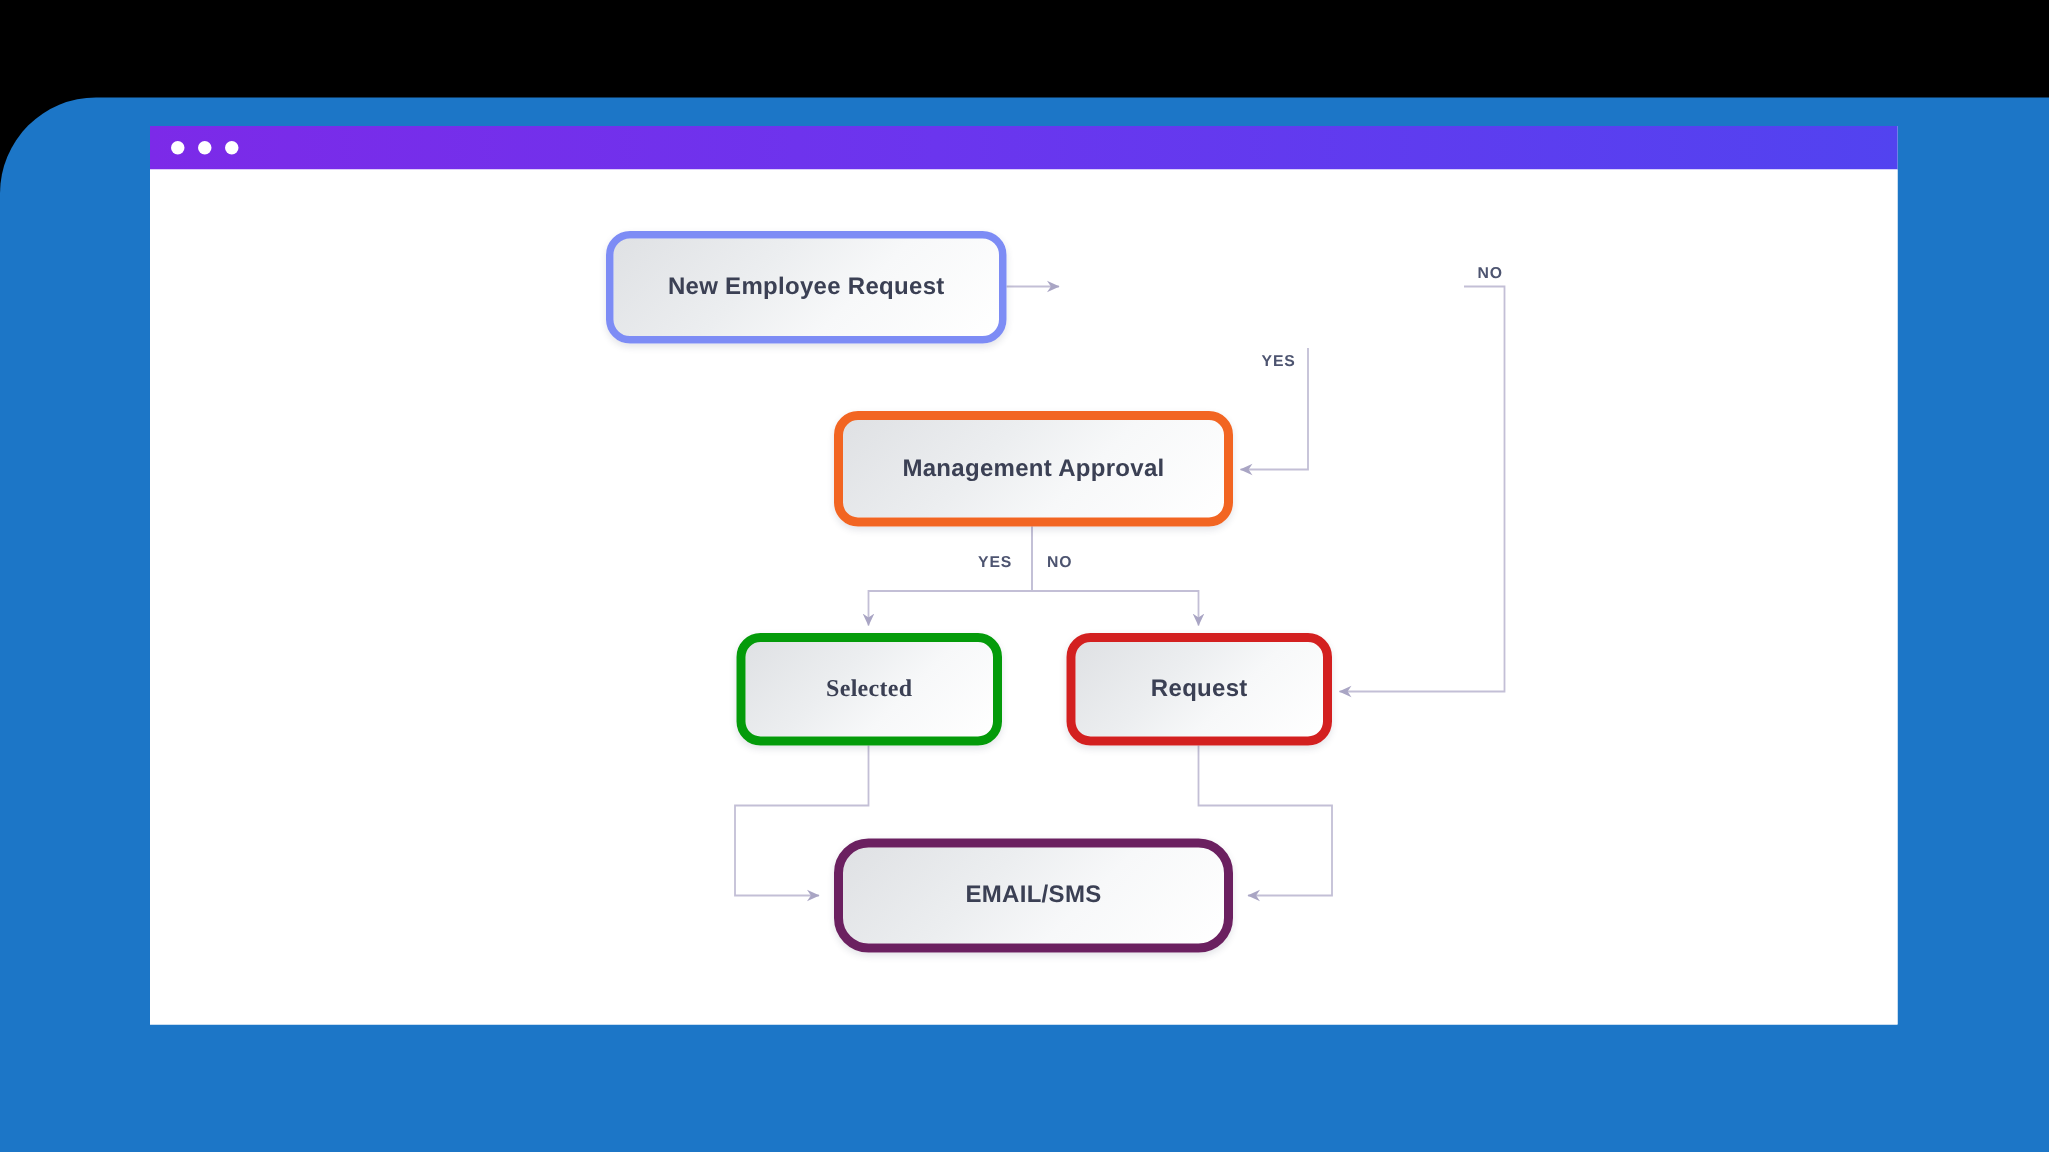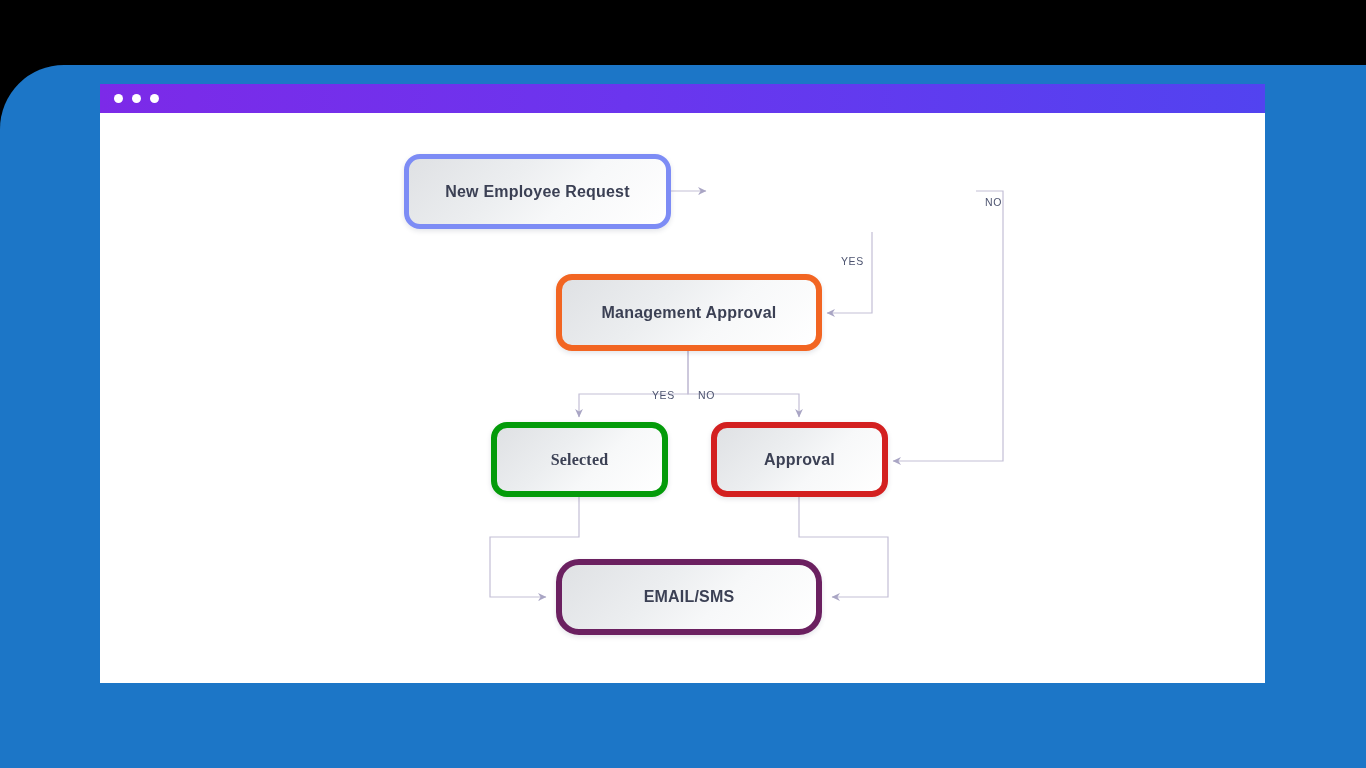--- a/index.html
+++ b/index.html
@@ -61,25 +61,24 @@
   .node-label {
     font-size:16px;
     font-weight:bold;
     color:#3b4054;
     letter-spacing:0.2px;
     white-space:nowrap;
   }
   .edge-label {
     position:absolute;
     font-size:10.5px;
-    font-weight:normal;
+    font-weight:bold;
     color:#4d5470;
     letter-spacing:0.6px;
     z-index:4;
-    margin-top:20px;
   }
 </style>
 </head>
 <body>
 
 <div id="stage">
 
   <div id="backdrop"></div>
 
   <div id="window">
@@ -123,21 +122,21 @@
 
       <div class="node" style="left:456px; top:161px; width:266px; height:77px; border-width:6px; border-color:#f26522;align-items:center;">
         <span class="node-label">Management Approval</span>
       </div>
 
       <div class="node" style="left:391px; top:309px; width:177px; height:75px; border-width:6px; border-color:#049b0a;font-family:Liberation Serif, serif;">
         <span class="node-label">Selected</span>
       </div>
 
       <div class="node" style="left:611px; top:309px; width:177px; height:75px; border-width:6px; border-color:#d32020;">
-        <span class="node-label">Approval</span>
+        <span class="node-label">Request</span>
       </div>
 
       <div class="node" style="left:456px; top:446px; width:266px; height:76px; border-width:6px; border-color:#6b2060;border-radius:23px;">
         <span class="node-label">EMAIL/SMS</span>
       </div>
 
       <span class="edge-label" style="left:885px; top:63px;">NO</span>
 
       <span class="edge-label" style="left:741px; top:122px;">YES</span>
 

